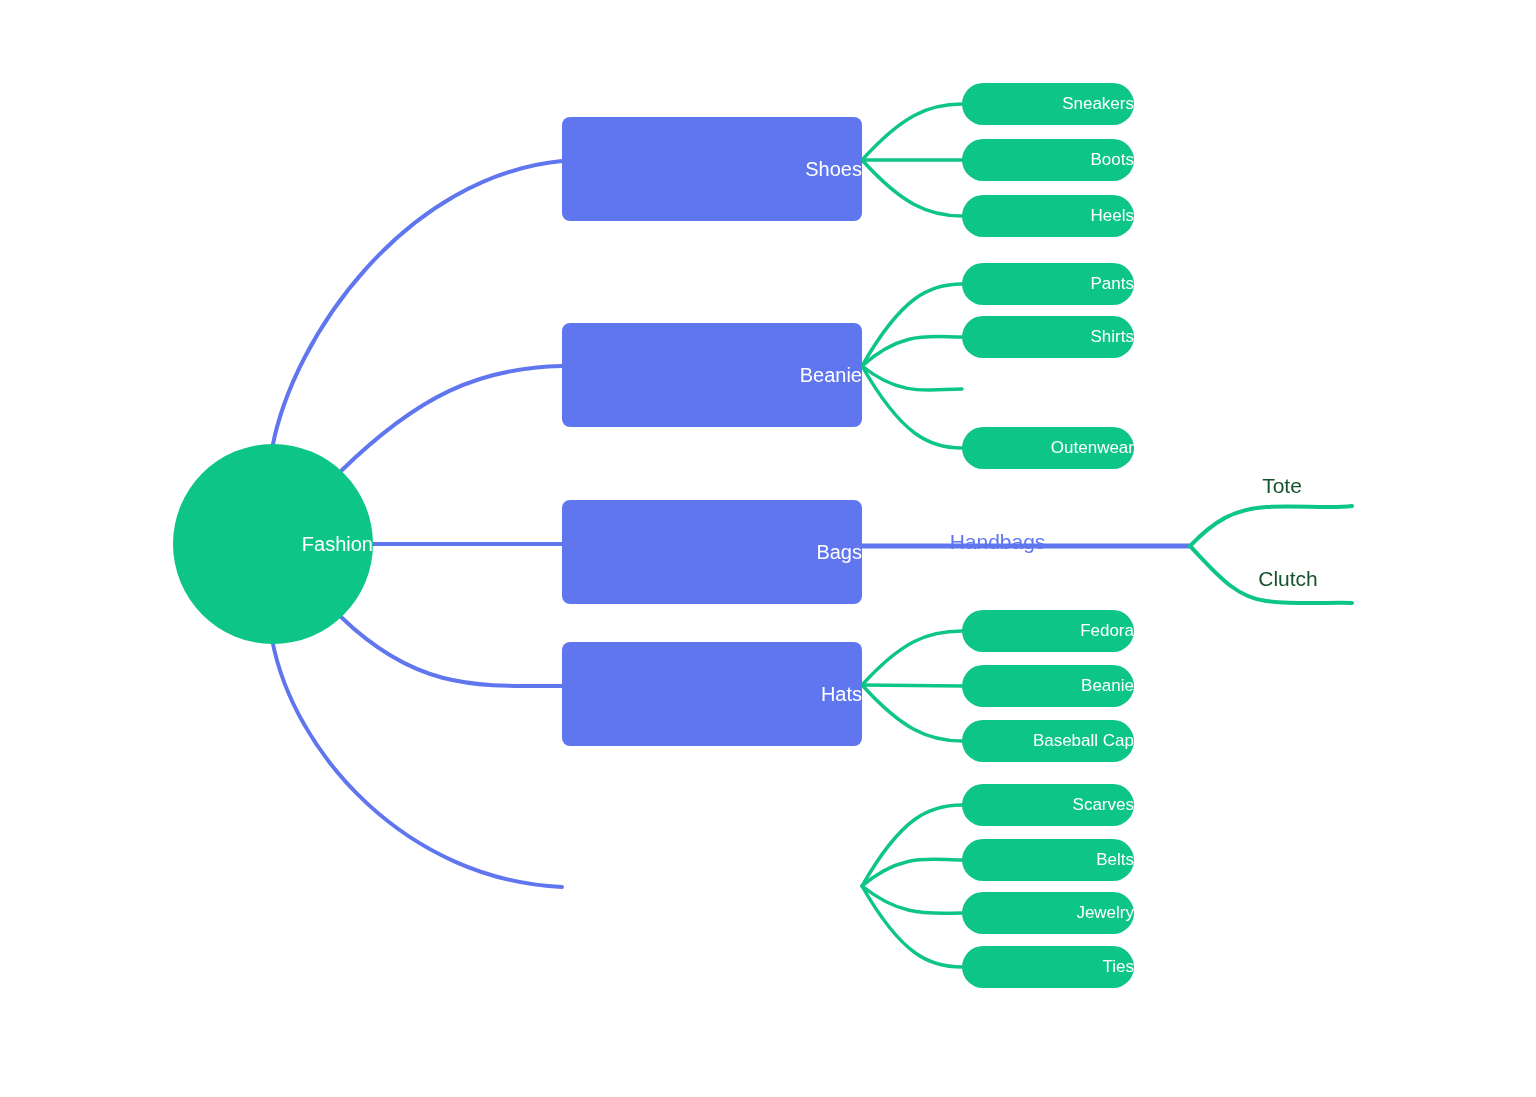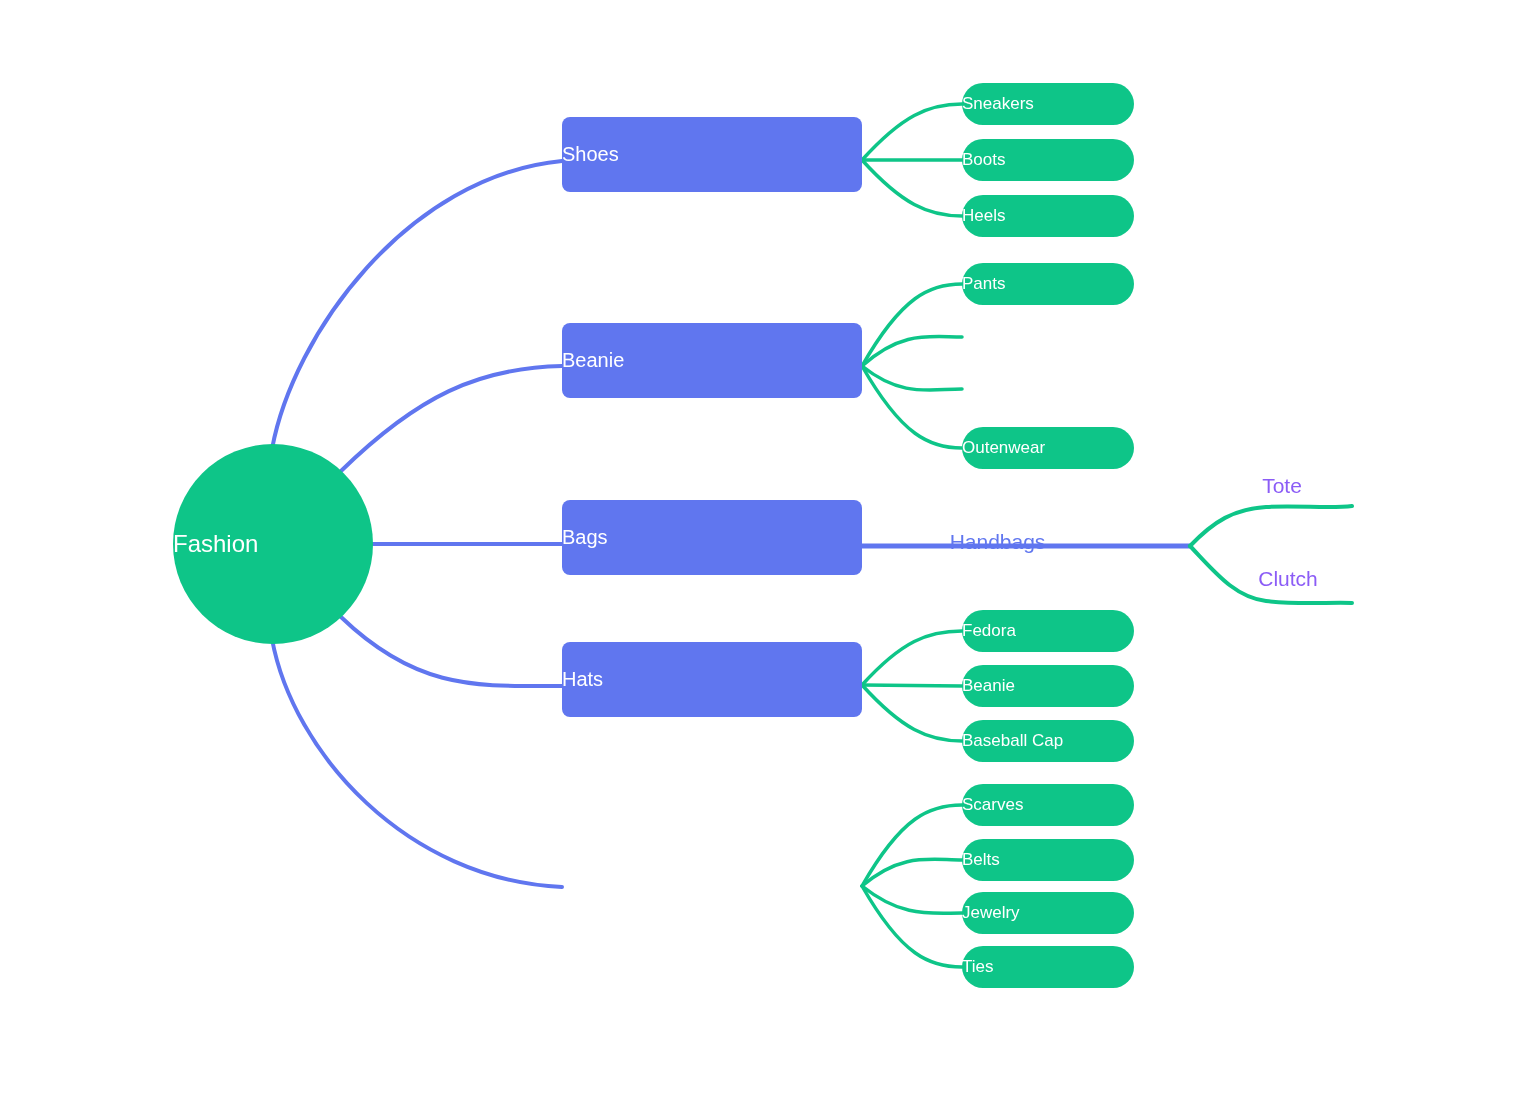--- a/index.html
+++ b/index.html
@@ -19,56 +19,56 @@
     position: absolute;
     left: 0;
     top: 0;
     width: 1536px;
     height: 1097px;
   }
   .node {
     position: absolute;
     display: flex;
     align-items: center;
-    justify-content: flex-start;
+    justify-content: flex-end;
     color: #ffffff;
     box-sizing: border-box;
     cursor: pointer;
   }
   .root {
     left: 173px;
     top: 444px;
     width: 200px;
     height: 200px;
     border-radius: 50%;
     background: #0ec588;
-    font-size: 24px;
+    font-size: 20px;
   }
   .branch {
     width: 300px;
-    height: 75px;
+    height: 104px;
     border-radius: 8px;
     background: #6076ef;
     font-size: 20px;
   }
   .leaf {
     width: 172px;
     height: 42px;
     border-radius: 21px;
     background: #0ec588;
     font-size: 17px;
   }
   .float-label {
     position: absolute;
     text-align: center;
     font-size: 21px;
     cursor: pointer;
   }
   .float-blue { color: #6076ef; }
-  .float-green { color: #8b5cf6; }
+  .float-green { color: #14532d; }
 
   
   .b-shoes       { left: 562px; top: 117px; }
   .b-clothes     { left: 562px; top: 323px; }
   .b-bags        { left: 562px; top: 500px; }
   .b-hats        { left: 562px; top: 642px; }
   .b-accessories { left: 562px; top: 843px; }
 
   
   .l-sneakers    { left: 962px; top: 83px; }
@@ -154,20 +154,23 @@
   <div class="node leaf l-boots">
     <span>Boots</span>
   </div>
   <div class="node leaf l-heels">
     <span>Heels</span>
   </div>
 
   <div class="node leaf l-pants">
     <span>Pants</span>
   </div>
+  <div class="node leaf l-shirts">
+    <span>Shirts</span>
+  </div>
   <div class="node leaf l-outenwear">
     <span>Outenwear</span>
   </div>
 
   <div class="float-label float-blue lbl-handbags">Handbags</div>
   <div class="float-label float-green lbl-tote">Tote</div>
   <div class="float-label float-green lbl-clutch">Clutch</div>
 
   <div class="node leaf l-fedora">
     <span>Fedora</span>

